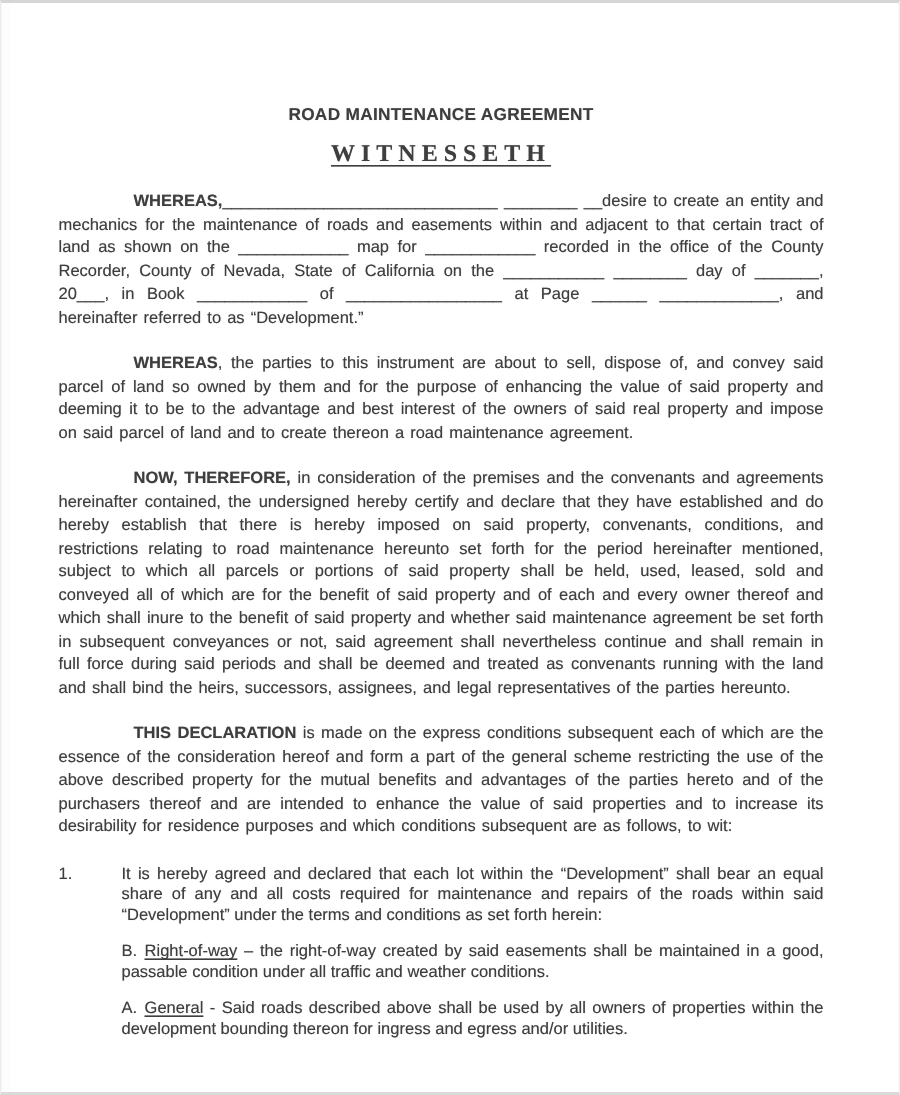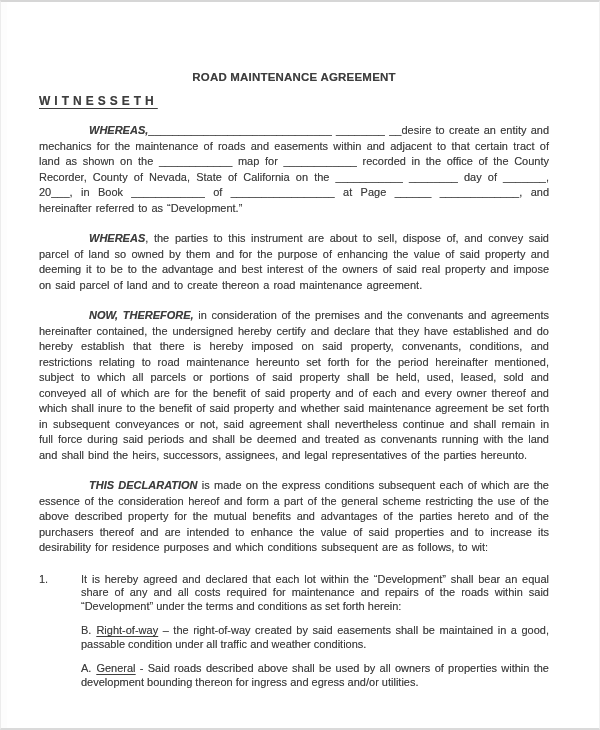--- a/index.html
+++ b/index.html
@@ -23,35 +23,36 @@
   }
   .doc-title {
     margin: 0;
     text-align: center;
     font-size: 11.5px;
     font-weight: 700;
     letter-spacing: 0.2px;
   }
   .doc-subtitle {
     margin: 11px 0 0 0;
-    text-align: left;
-    font-size: 12px;
+    text-align: center;
+    font-size: 16px;
     font-weight: 700;
     letter-spacing: 4px;
     text-decoration: underline;
     text-underline-offset: 3px;
+    font-family: Liberation Serif, serif;
   }
   p.body-par {
     margin: 15px 0 0 0;
     text-indent: 50px;
     text-align: justify;
     line-height: 15.5px;
     word-spacing: 1px;
   }
-  .lead { font-weight: 700; font-style: italic; }
+  .lead { font-weight: 700; }
   .list-item {
     display: flex;
     margin-top: 17px;
     line-height: 13.5px;
   }
   .list-num { flex: none; width: 42px; }
   .list-body { flex: 1; text-align: justify; }
   .subitem {
     margin: 11px 0 0 42px;
     line-height: 13.5px;

